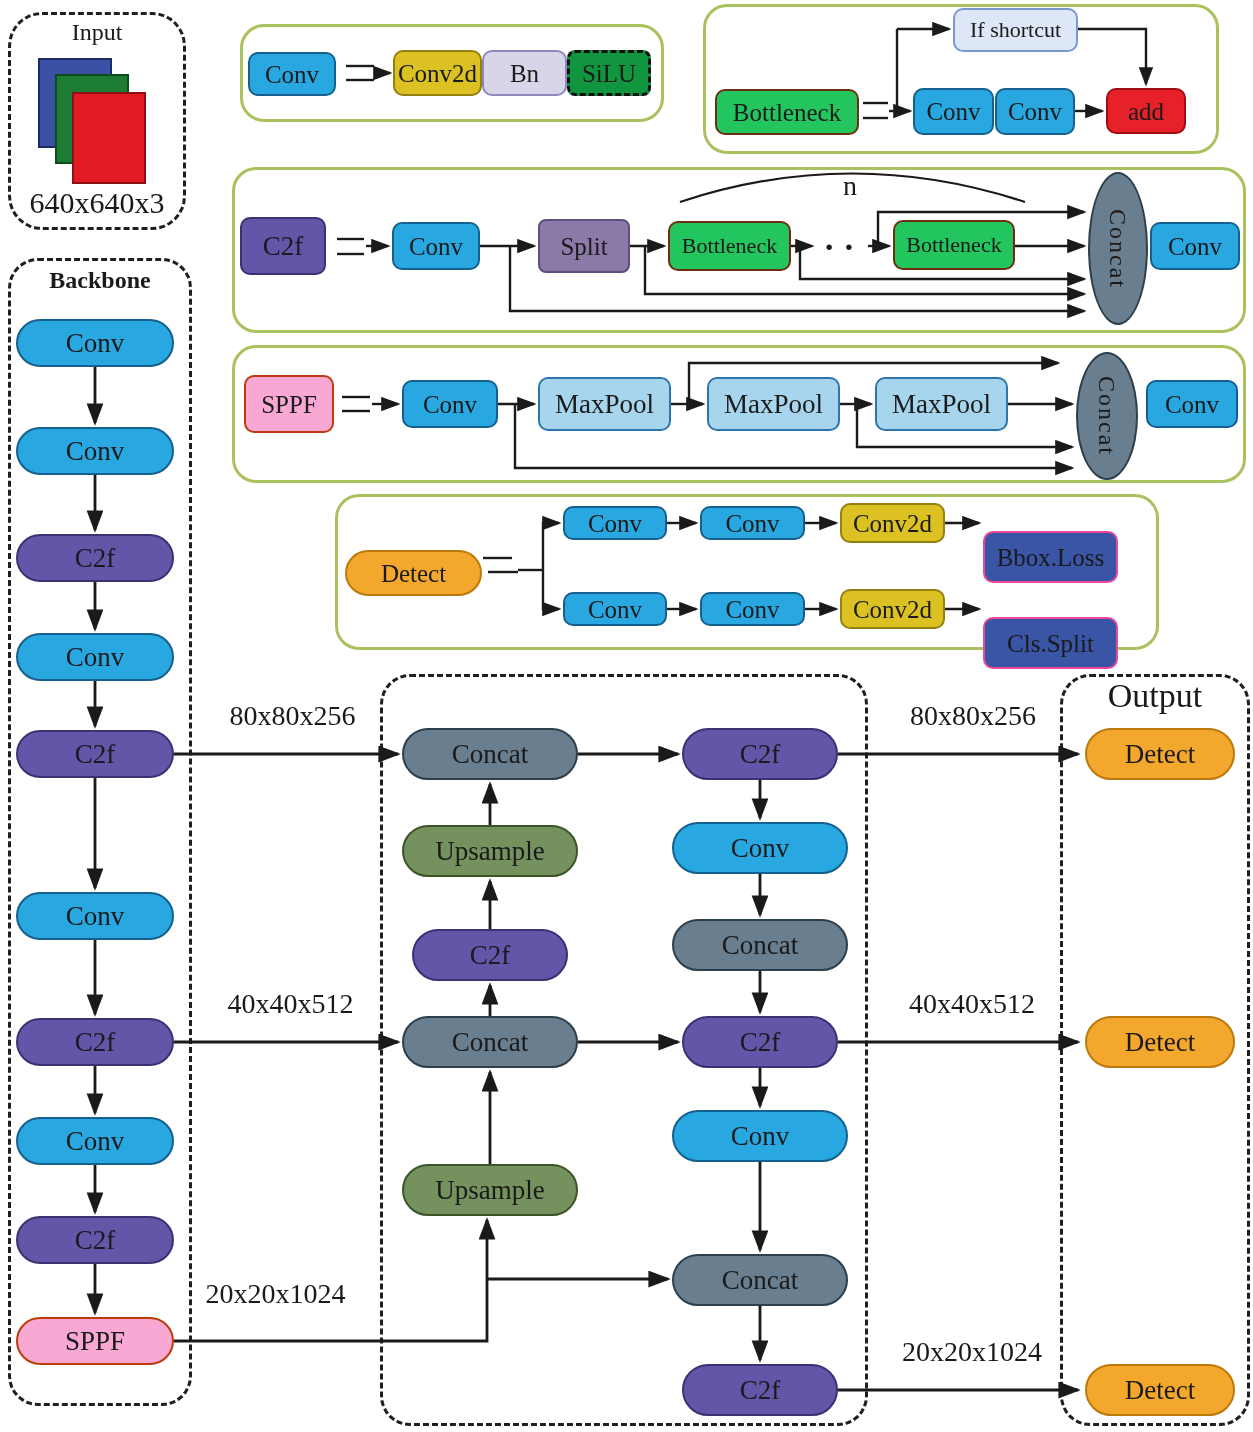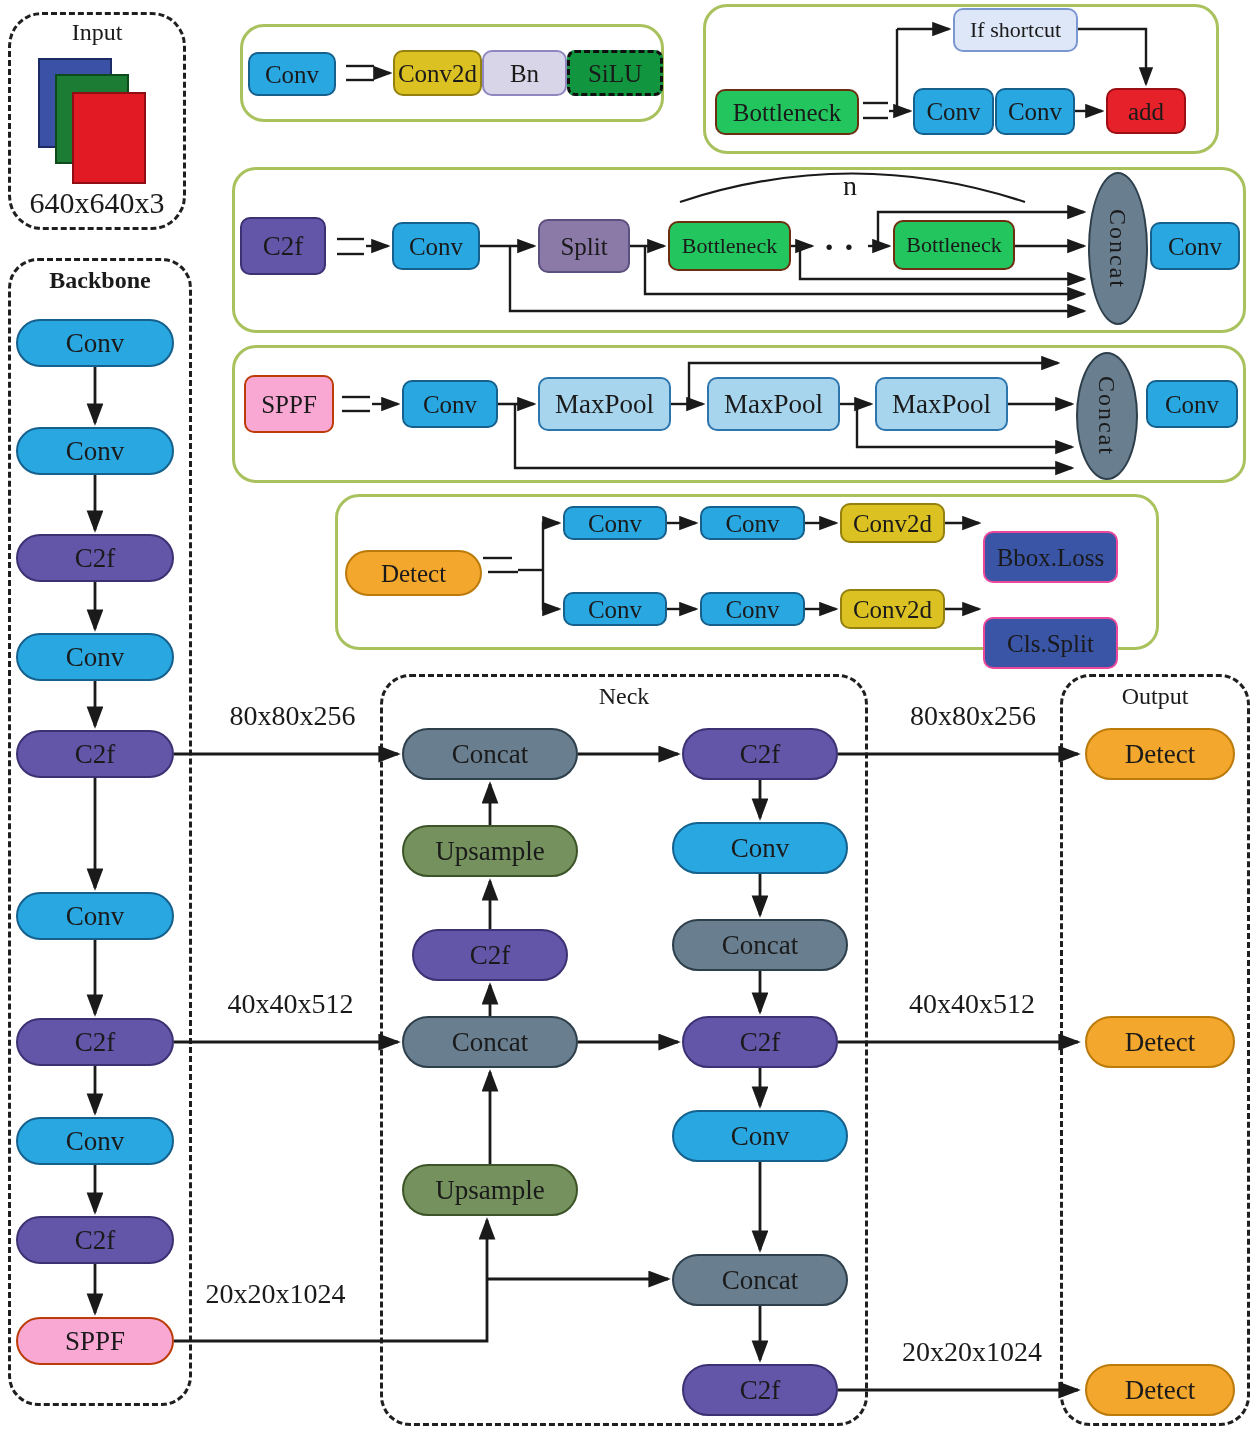--- a/index.html
+++ b/index.html
@@ -149,31 +149,31 @@
 
   <div class="grouptitle" style="left:8px;top:16px;width:178px;">Input</div>
   <div class="imgrect" style="left:38px;top:58px;width:74px;height:90px;background:#3b51a5;border:2px solid #1c2a66;z-index:5;"></div>
   <div class="imgrect" style="left:55px;top:74px;width:74px;height:90px;background:#1c7c33;border:2px solid #0d4a1c;z-index:6;"></div>
   <div class="imgrect" style="left:72px;top:92px;width:74px;height:92px;background:#e11a24;border:2px solid #8f0d13;z-index:7;"></div>
   <div class="dim" style="left:8px;top:186px;width:178px;font-size:30px;">640x640x3</div>
 
   <div class="node rrect c-conv sm" style="left:248px;top:52px;width:88px;height:44px;">Conv</div>
   <div class="node rrect c-conv2d sm" style="left:393px;top:50px;width:89px;height:46px;">Conv2d</div>
   <div class="node rrect c-bn sm" style="left:482px;top:50px;width:85px;height:46px;">Bn</div>
-  <div class="node c-silu sm" style="left:567px;top:50px;width:96px;height:46px;">SiLU</div>
+  <div class="node c-silu sm" style="left:567px;top:50px;width:84px;height:46px;">SiLU</div>
 
   <div class="node rrect c-bneck sm" style="left:715px;top:89px;width:144px;height:46px;">Bottleneck</div>
   <div class="node rrect c-ifsc xs" style="left:953px;top:8px;width:125px;height:44px;">If shortcut</div>
   <div class="node rrect c-conv sm" style="left:913px;top:88px;width:81px;height:47px;">Conv</div>
   <div class="node rrect c-conv sm" style="left:995px;top:88px;width:80px;height:47px;">Conv</div>
   <div class="node rrect c-add sm" style="left:1106px;top:88px;width:80px;height:46px;">add</div>
 
   <div class="node rrect c-c2f" style="left:240px;top:217px;width:86px;height:58px;">C2f</div>
   <div class="node rrect c-conv sm" style="left:392px;top:222px;width:88px;height:48px;">Conv</div>
-  <div class="node rrect c-split sm" style="left:538px;top:219px;width:92px;height:54px;">Split</div>
+  <div class="node rrect c-split sm" style="left:538px;top:219px;width:92px;height:54px;border-radius:8px;">Split</div>
   <div class="node rrect c-bneck xs" style="left:668px;top:221px;width:123px;height:50px;">Bottleneck</div>
   <div class="dim" style="left:814px;top:228px;width:50px;font-size:34px;font-weight:bold;">· ·</div>
   <div class="node rrect c-bneck xs" style="left:893px;top:220px;width:122px;height:50px;">Bottleneck</div>
   <div class="dim" style="left:830px;top:170px;width:40px;font-size:28px;">n</div>
   <div class="node vellipse c-concat" style="left:1088px;top:172px;width:60px;height:153px;">
       <span>Concat</span>
     </div>
   <div class="node rrect c-conv sm" style="left:1150px;top:222px;width:90px;height:48px;">Conv</div>
 
   <div class="node rrect c-sppf sm" style="left:244px;top:375px;width:90px;height:58px;">SPPF</div>
@@ -201,36 +201,35 @@
   <div class="node stadium c-conv" style="left:16px;top:427px;width:158px;height:48px;">Conv</div>
   <div class="node stadium c-c2f" style="left:16px;top:534px;width:158px;height:48px;">C2f</div>
   <div class="node stadium c-conv" style="left:16px;top:633px;width:158px;height:48px;">Conv</div>
   <div class="node stadium c-c2f" style="left:16px;top:730px;width:158px;height:48px;">C2f</div>
   <div class="node stadium c-conv" style="left:16px;top:892px;width:158px;height:48px;">Conv</div>
   <div class="node stadium c-c2f" style="left:16px;top:1018px;width:158px;height:48px;">C2f</div>
   <div class="node stadium c-conv" style="left:16px;top:1117px;width:158px;height:48px;">Conv</div>
   <div class="node stadium c-c2f" style="left:16px;top:1216px;width:158px;height:48px;">C2f</div>
   <div class="node stadium c-sppf" style="left:16px;top:1317px;width:158px;height:48px;">SPPF</div>
 
-  <div class="grouptitle" style="left:380px;top:680px;width:488px;">Neck</div>
   <div class="node stadium c-concat" style="left:402px;top:728px;width:176px;height:52px;">Concat</div>
   <div class="node stadium c-up" style="left:402px;top:825px;width:176px;height:52px;">Upsample</div>
   <div class="node stadium c-c2f" style="left:412px;top:929px;width:156px;height:52px;">C2f</div>
   <div class="node stadium c-concat" style="left:402px;top:1016px;width:176px;height:52px;">Concat</div>
   <div class="node stadium c-up" style="left:402px;top:1164px;width:176px;height:52px;">Upsample</div>
 
   <div class="node stadium c-c2f" style="left:682px;top:728px;width:156px;height:52px;">C2f</div>
   <div class="node stadium c-conv" style="left:672px;top:822px;width:176px;height:52px;">Conv</div>
   <div class="node stadium c-concat" style="left:672px;top:919px;width:176px;height:52px;">Concat</div>
   <div class="node stadium c-c2f" style="left:682px;top:1016px;width:156px;height:52px;">C2f</div>
   <div class="node stadium c-conv" style="left:672px;top:1110px;width:176px;height:52px;">Conv</div>
   <div class="node stadium c-concat" style="left:672px;top:1254px;width:176px;height:52px;">Concat</div>
   <div class="node stadium c-c2f" style="left:682px;top:1364px;width:156px;height:52px;">C2f</div>
 
-  <div class="grouptitle" style="left:1060px;top:680px;width:190px;font-size:24px;">Output</div>
+  <div class="grouptitle" style="left:1060px;top:680px;width:190px;font-size:34px;">Output</div>
   <div class="node stadium c-detect" style="left:1085px;top:728px;width:150px;height:52px;">Detect</div>
   <div class="node stadium c-detect" style="left:1085px;top:1016px;width:150px;height:52px;">Detect</div>
   <div class="node stadium c-detect" style="left:1085px;top:1364px;width:150px;height:52px;">Detect</div>
 
   <div class="dim" style="left:200px;top:700px;width:185px;">80x80x256</div>
   <div class="dim" style="left:198px;top:988px;width:185px;">40x40x512</div>
   <div class="dim" style="left:178px;top:1278px;width:195px;">20x20x1024</div>
   <div class="dim" style="left:880px;top:700px;width:186px;">80x80x256</div>
   <div class="dim" style="left:879px;top:988px;width:186px;">40x40x512</div>
   <div class="dim" style="left:874px;top:1336px;width:196px;">20x20x1024</div>

